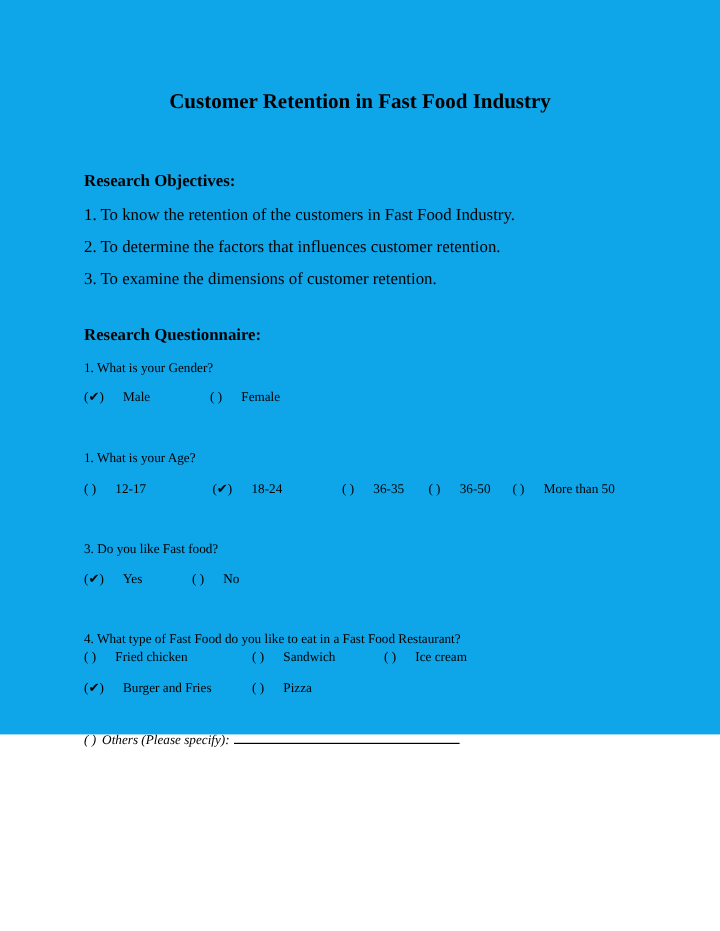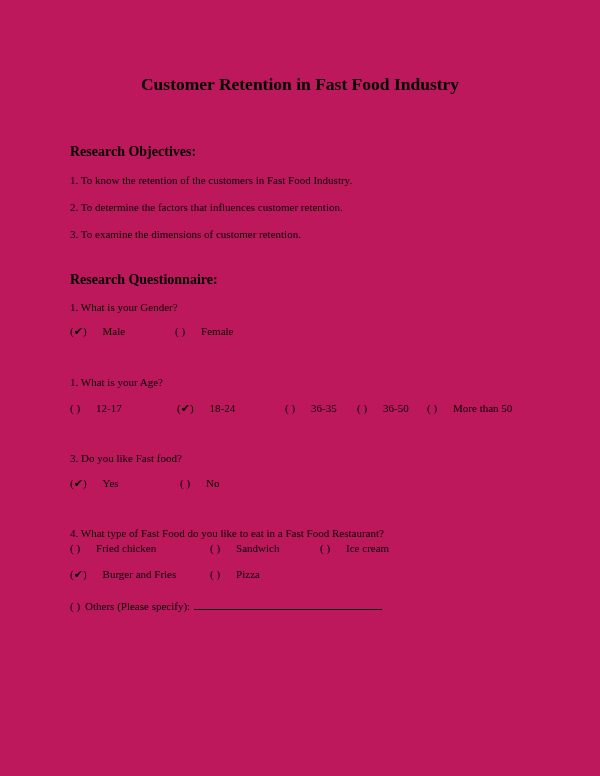--- a/index.html
+++ b/index.html
@@ -7,39 +7,39 @@
   body {
     width: 600px;
     height: 776px;
     font-family: "Liberation Serif", serif;
     color: #000000;
     position: relative;
     overflow: hidden;
   }
   .page {
     width: 600px;
-    height: 776px;
+    height: 612px;
     padding: 74px 70px 0 70px;
-    background: #be185d;
+    background: #0ea5e9;
   }
   .doc-title {
     font-size: 17.5px;
     font-weight: bold;
     text-align: center;
     line-height: 20px;
   }
   .section-heading {
     font-size: 14px;
     font-weight: bold;
     line-height: 17px;
   }
   .objectives-heading { margin-top: 49px; }
   .questionnaire-heading { margin-top: 30px; }
   .body-line {
-    font-size: 11px;
+    font-size: 14px;
     line-height: 14px;
     margin-top: 13px;
   }
   .question {
     font-size: 11px;
     line-height: 14px;
   }
   .q1 { margin-top: 12px; }
   .q2 { margin-top: 37px; }
   .q3 { margin-top: 36px; }
@@ -55,24 +55,25 @@
   .row-gap-11 { margin-top: 11px; }
   .row-gap-0  { margin-top: 1px; }
   .option {
     position: absolute;
     top: 0;
     white-space: nowrap;
   }
   .option .marker { font-size: 11px; }
   .option .opt-label { margin-left: 5px; padding-left: 11px; }
   .others-row {
-    margin-top: 18px;
+    margin-top: 28px;
     font-size: 11px;
     line-height: 14px;
     white-space: nowrap;
+    font-style: italic;
   }
   .others-row .opt-label { margin-left: 5px; }
   .blank-line {
     display: inline-block;
     width: 188px;
     height: 11px;
     border-bottom: 1px solid #000000;
     margin-left: 4px;
     vertical-align: baseline;
   }
@@ -118,21 +119,21 @@
     <span class="option" style="left:357px">
       <span class="marker">( )</span><span class="opt-label">More than 50</span>
     </span>
   </div>
 
   <p class="question q3">3. Do you like Fast food?</p>
   <div class="option-row row-gap-11">
     <span class="option" style="left:0px">
       <span class="marker">(✔)</span><span class="opt-label">Yes</span>
     </span>
-    <span class="option" style="left:110px">
+    <span class="option" style="left:90px">
       <span class="marker">( )</span><span class="opt-label">No</span>
     </span>
   </div>
 
   <p class="question q4">4. What type of Fast Food do you like to eat in a Fast Food Restaurant?</p>
   <div class="option-row row-gap-0">
     <span class="option" style="left:0px">
       <span class="marker">( )</span><span class="opt-label">Fried chicken</span>
     </span>
     <span class="option" style="left:140px">

